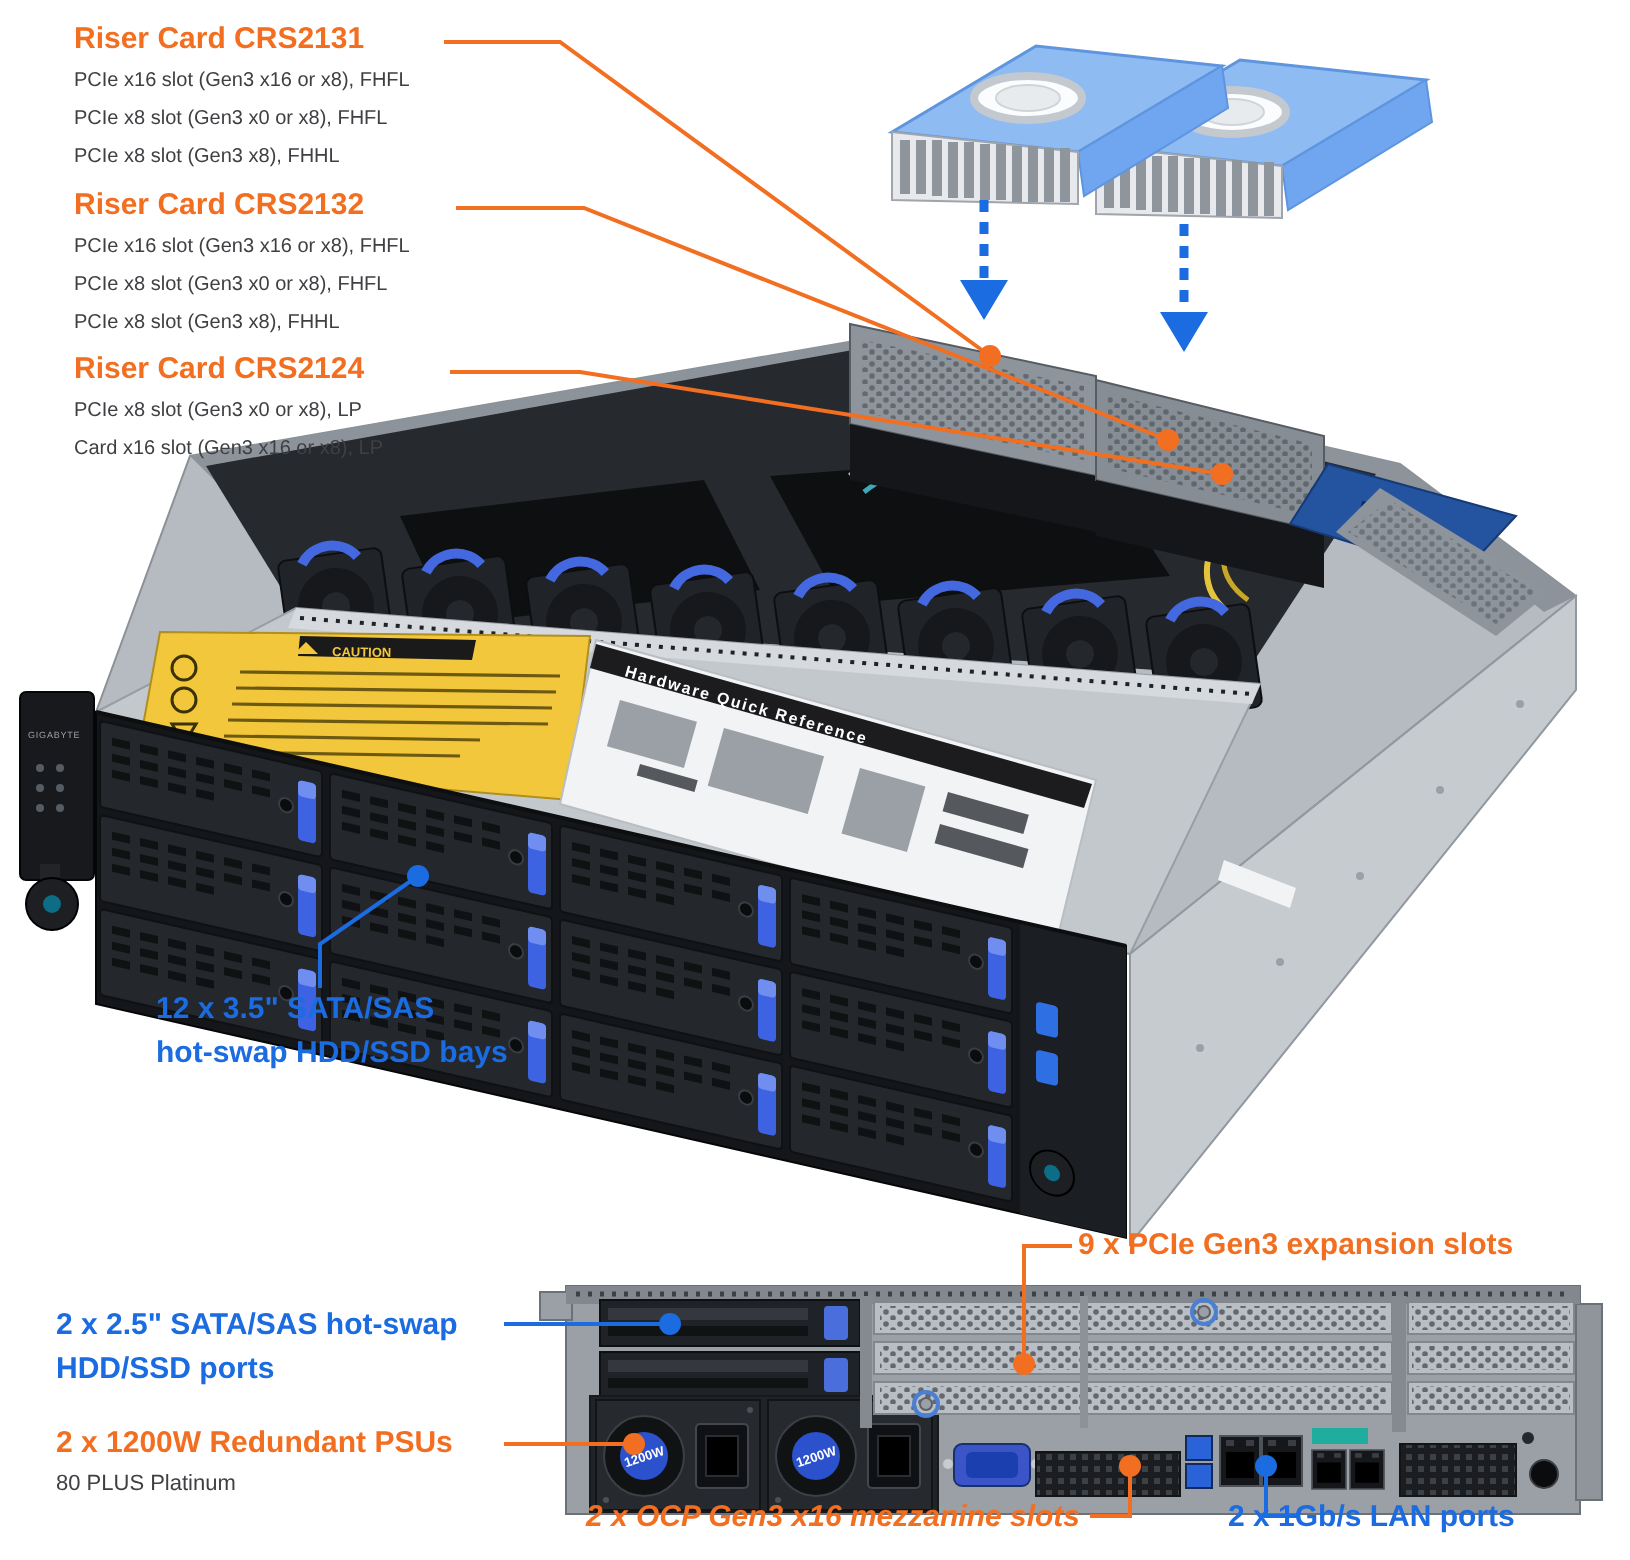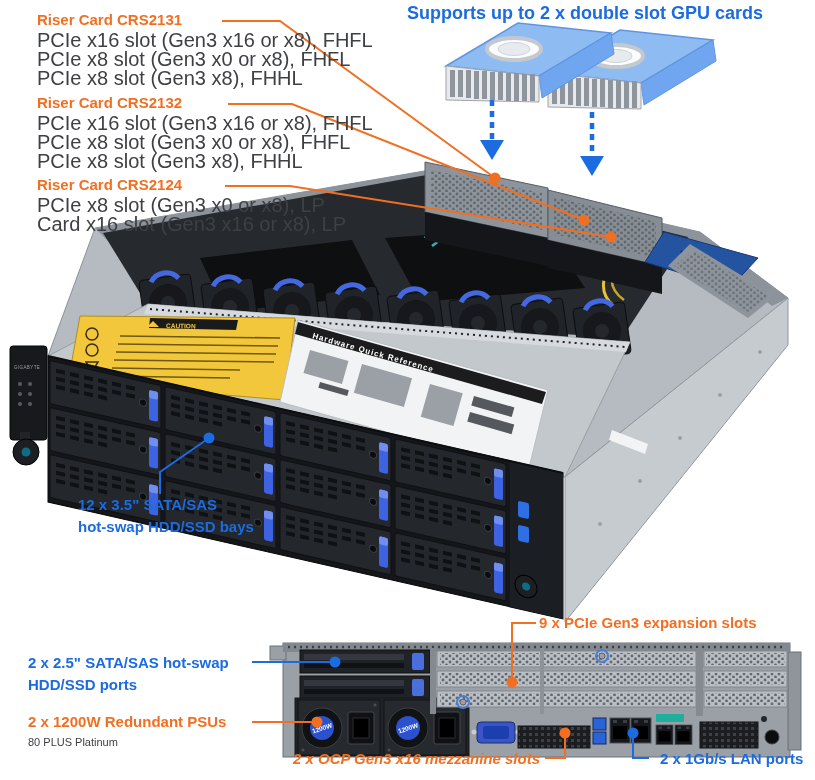--- a/index.html
+++ b/index.html
@@ -3,21 +3,21 @@
 <meta charset="utf-8">
 <style>
   html,body{margin:0;padding:0;background:#fff;}
   .stage{position:relative;width:815px;height:780px;background:#ffffff;overflow:hidden;
          font-family:"Liberation Sans",sans-serif;}
   .scene{position:absolute;left:0;top:0;z-index:1;}
   .lbl{position:absolute;z-index:3;font-weight:bold;font-size:15px;line-height:22px;white-space:nowrap;}
   .lbl.sm{font-size:18px;}
   .orange{color:#F26F21;}
   .blue{color:#1B6BE1;}
-  .bodytxt{position:absolute;z-index:3;font-size:20px;line-height:19px;color:#3F4043;white-space:nowrap;}
+  .bodytxt{position:absolute;z-index:3;font-size:10px;line-height:19px;color:#3F4043;white-space:nowrap;}
   .subtxt{position:absolute;z-index:3;font-size:11px;color:#3F4043;white-space:nowrap;}
   .ralign{text-align:right;}
   svg text{font-family:"Liberation Sans",sans-serif;}
 </style>
 </head>
 <body>
 
 <div class="stage">
 
   <svg class="scene" width="815" height="780" viewBox="0 0 815 780">
@@ -348,30 +348,29 @@
     <div>PCIe x8 slot (Gen3 x0 or x8), FHFL</div>
     <div>PCIe x8 slot (Gen3 x8), FHHL</div>
   </div>
 
   <div class="lbl orange" style="left:37px;top:174px;">Riser Card CRS2124</div>
   <div class="bodytxt" style="left:37px;top:196px;">
     <div>PCIe x8 slot (Gen3 x0 or x8), LP</div>
     <div>Card x16 slot (Gen3 x16 or x8), LP</div>
   </div>
 
-  <div class="lbl blue sm" style="left:407px;top:2px;">Supports up to 2 x double slot GPU cards</div>
 
   <div class="lbl blue" style="left:78px;top:494px;">
     <div>12 x 3.5" SATA/SAS</div>
     <div>hot-swap HDD/SSD bays</div>
   </div>
 
   <div class="lbl orange" style="left:539px;top:612px;">9 x PCIe Gen3 expansion slots</div>
   <div class="lbl blue" style="left:28px;top:652px;">
     <div>2 x 2.5" SATA/SAS hot-swap</div>
     <div>HDD/SSD ports</div>
   </div>
   <div class="lbl orange" style="left:28px;top:711px;">2 x 1200W Redundant PSUs</div>
   <div class="subtxt" style="left:28px;top:736px;">80 PLUS Platinum</div>
   <div class="lbl orange ralign" style="left:190px;top:748px;width:350px;font-style:italic;">2 x OCP Gen3 x16 mezzanine slots</div>
-  <div class="lbl blue" style="left:660px;top:748px;">2 x 1Gb/s LAN ports</div>
+  <div class="lbl blue" style="left:614px;top:748px;">2 x 1Gb/s LAN ports</div>
 
 </div>
 
 </body></html>

